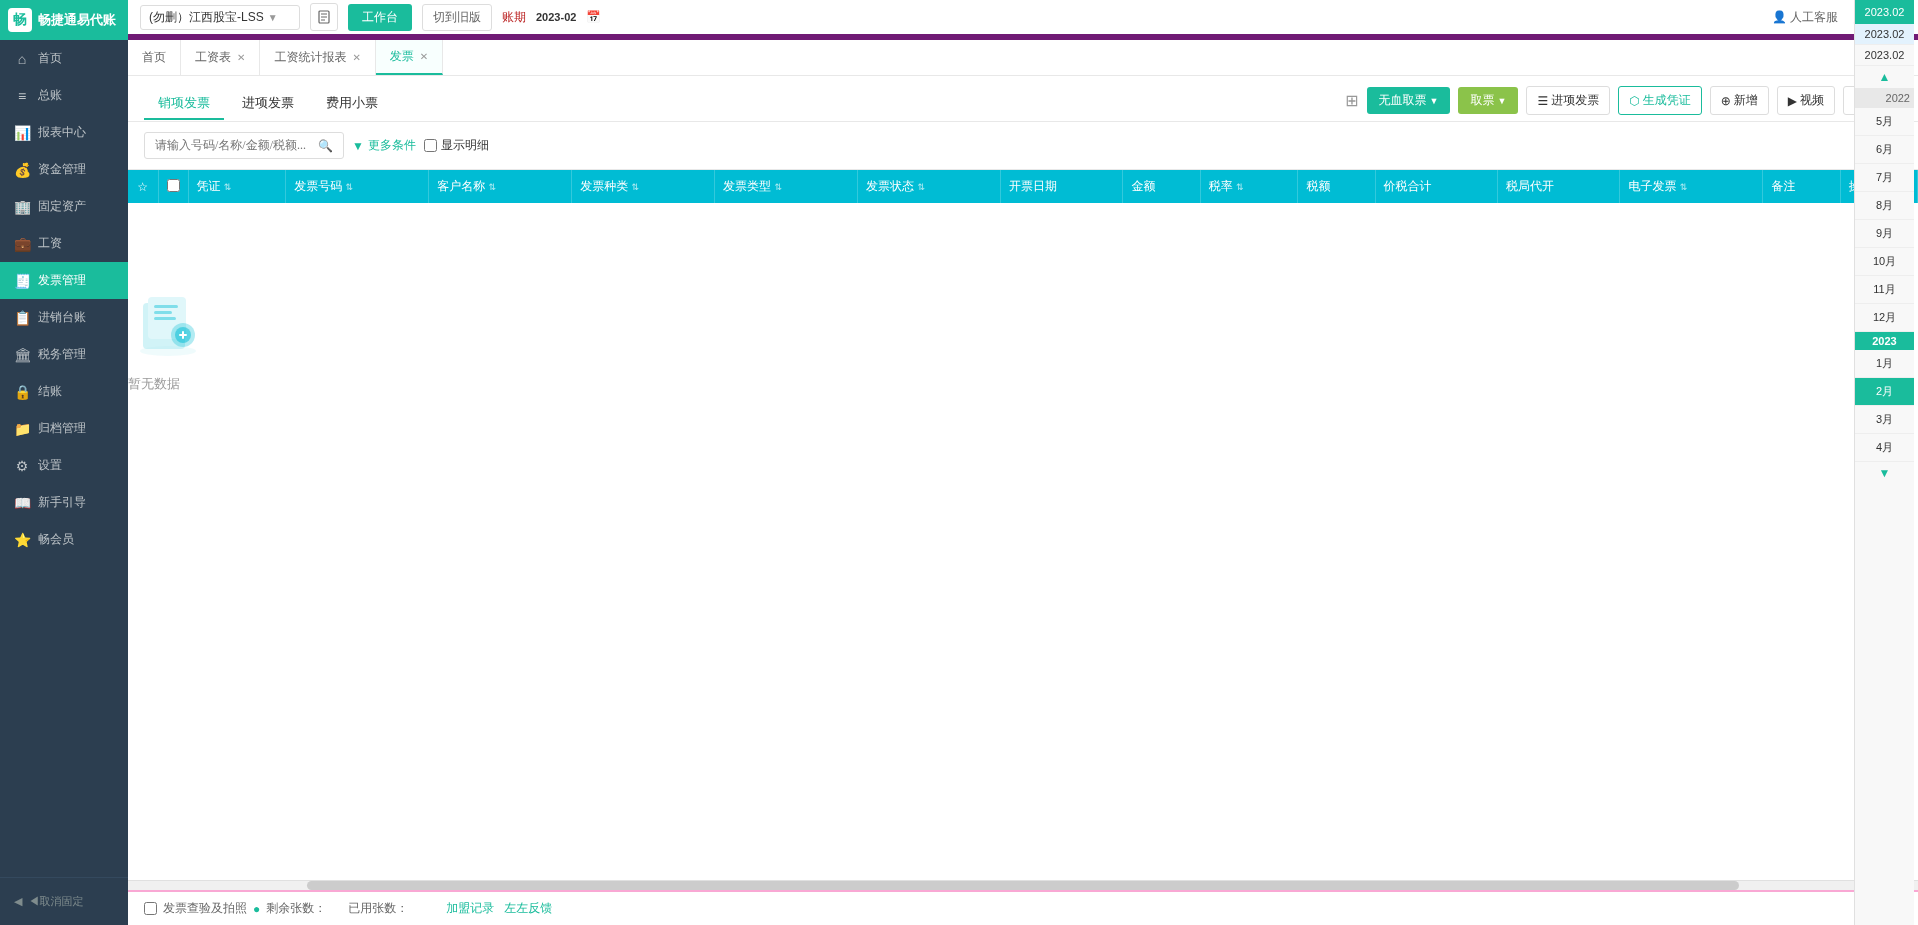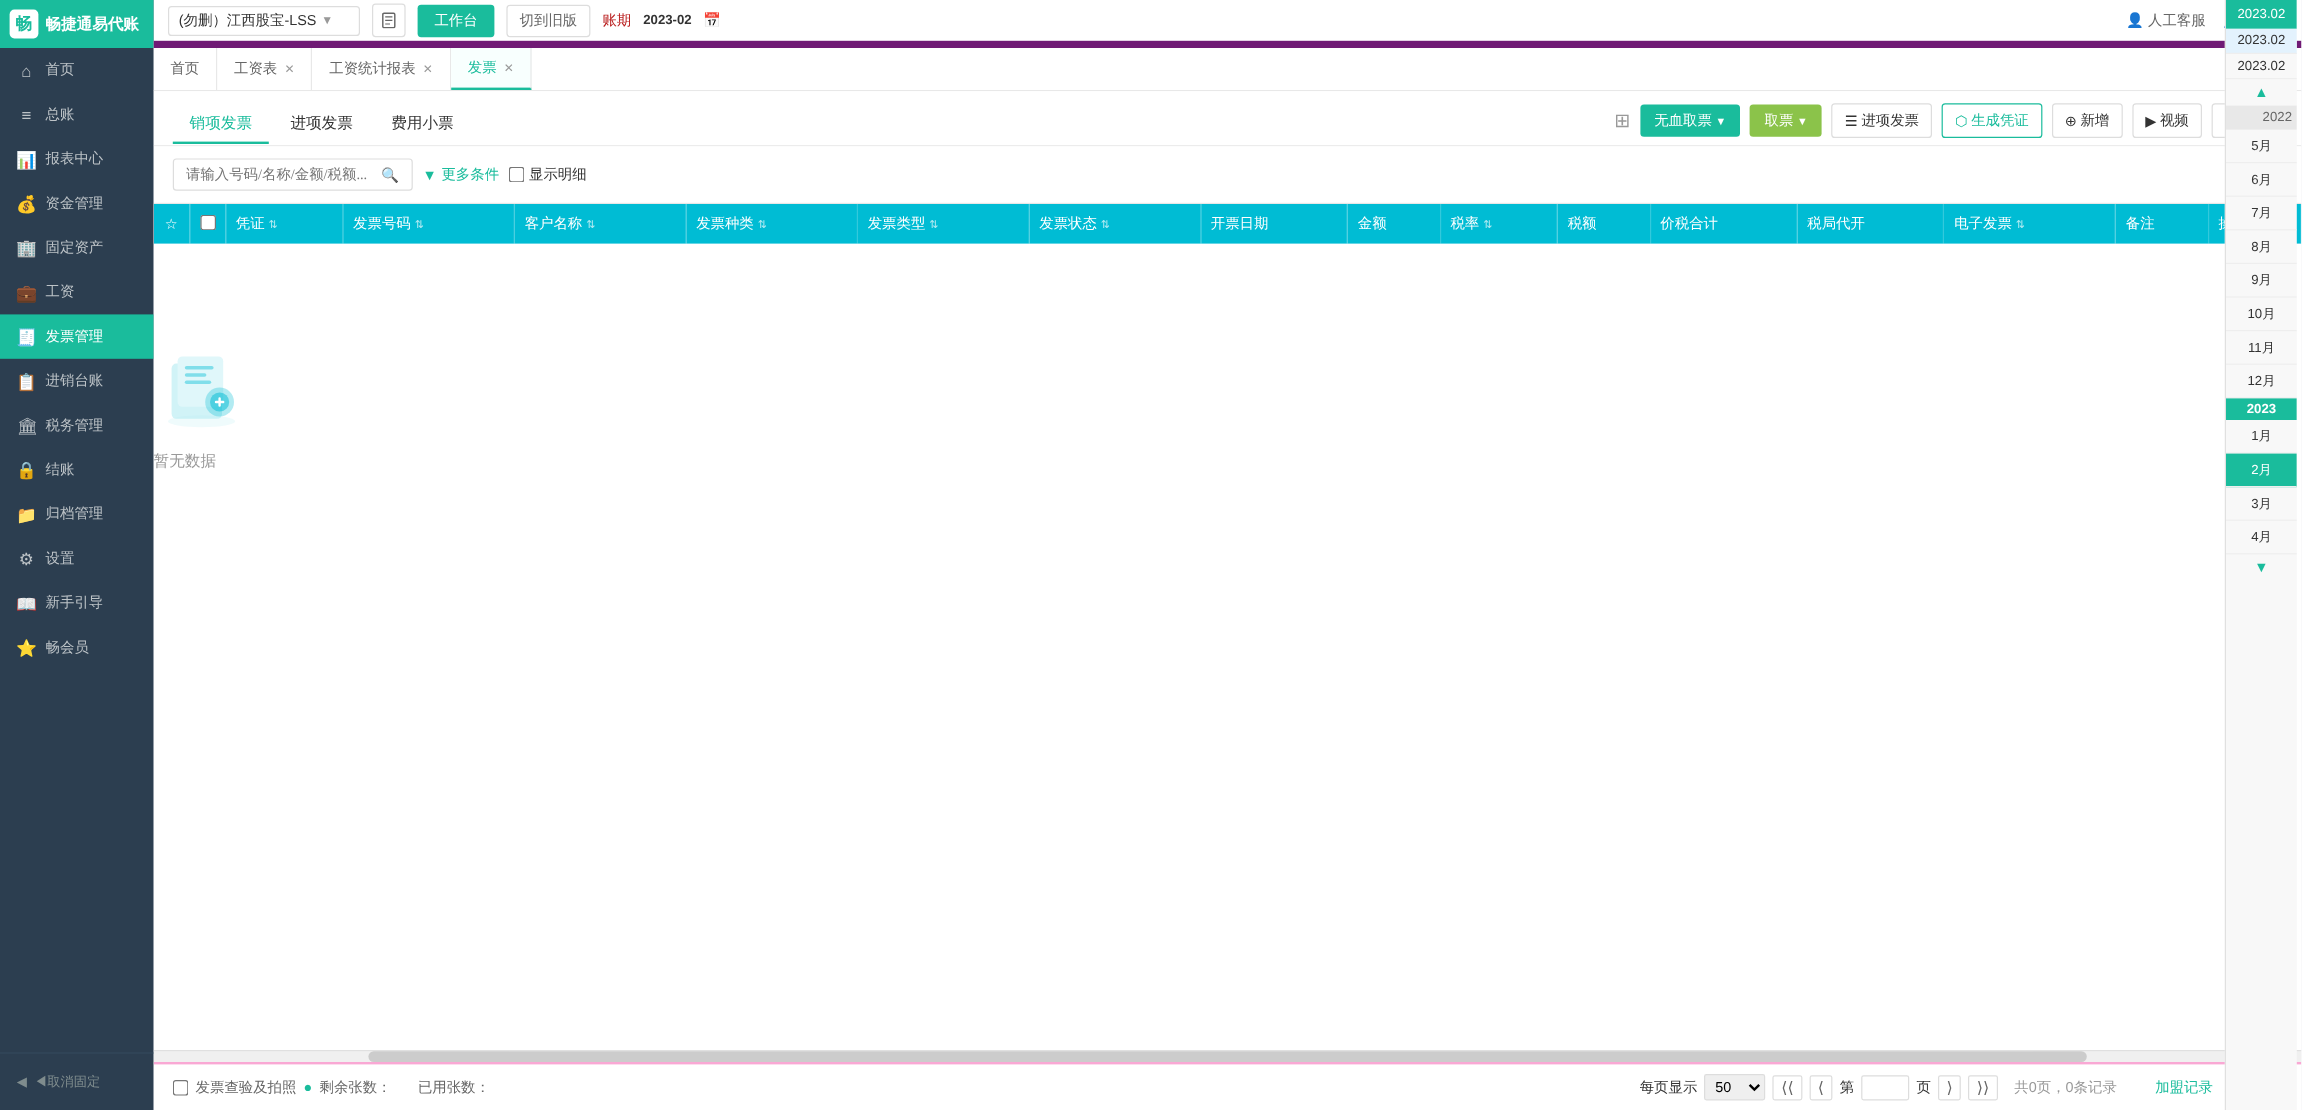--- a/index.html
+++ b/index.html
@@ -667,35 +667,20 @@
     <div class="footer">
       <div class="footer-info">
         <input type="checkbox" style="cursor: pointer;">
         <span>发票查验及拍照</span>
         <span style="color:#1abc9c;">●</span>
         <span>剩余张数：</span>
         <span></span>
         <span style="margin-left:10px;">已用张数：</span>
         <span></span>
       </div>
-      <div class="footer-pagination">
-        <span>每页显示</span>
-        <select style="border:1px solid #ddd;padding:2px 4px;border-radius:2px;font-size:12px;">
-          <option>50</option>
-          <option>100</option>
-        </select>
-        <button class="page-btn">⟨⟨</button>
-        <button class="page-btn">⟨</button>
-        <span>第</span>
-        <input type="text" class="page-input" style="">
-        <span>页</span>
-        <button class="page-btn">⟩</button>
-        <button class="page-btn">⟩⟩</button>
-        <span style="margin-left:8px;color:#999;">共0页，0条记录</span>
-      </div>
       <div class="footer-links">
         <span class="footer-link">加盟记录</span>
         <span class="footer-link">左左反馈</span>
       </div>
     </div>
   </div>
 
   <div class="period-panel">
     <div class="period-panel-header">
       <span>2023.02</span>

